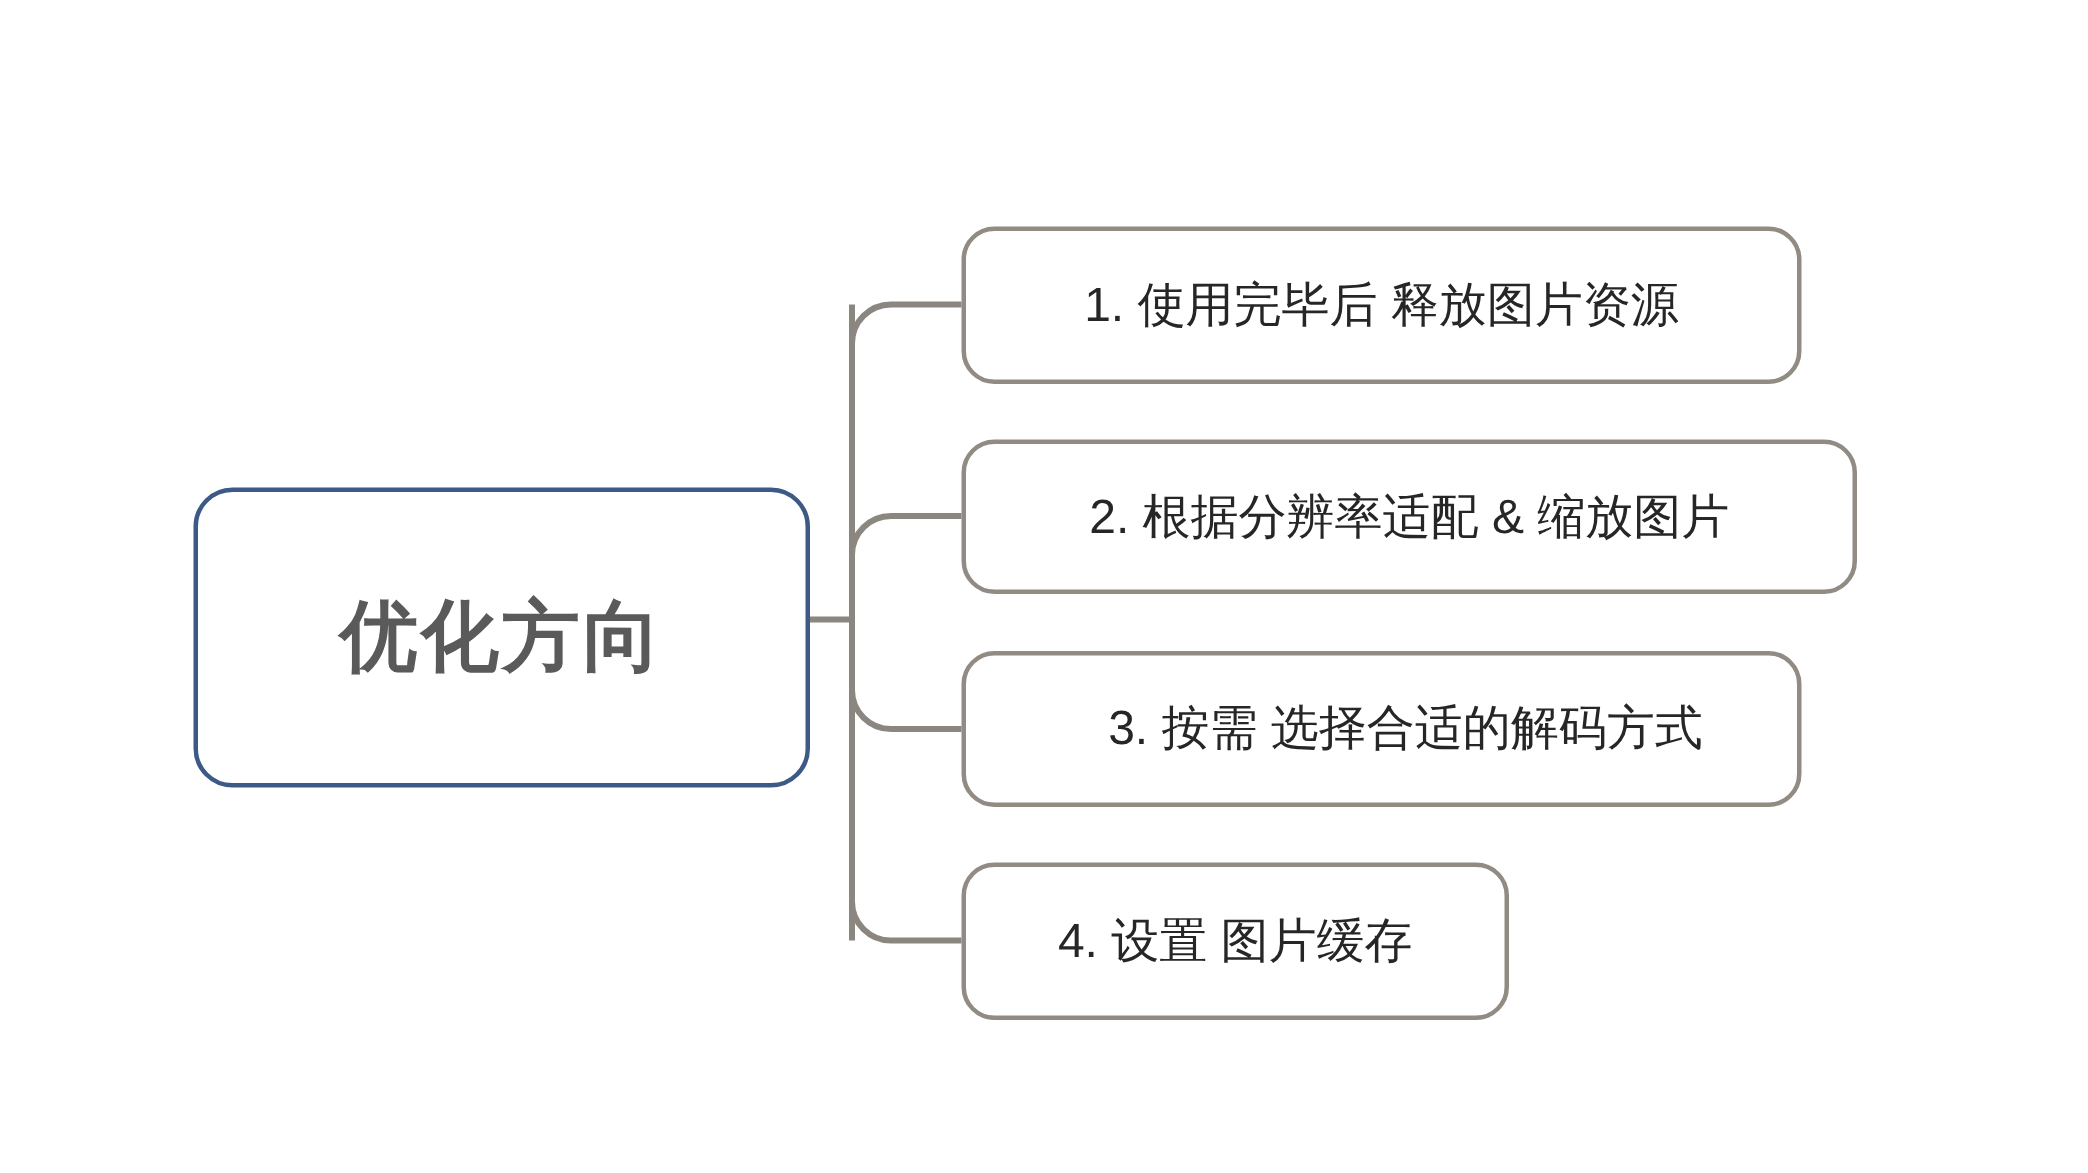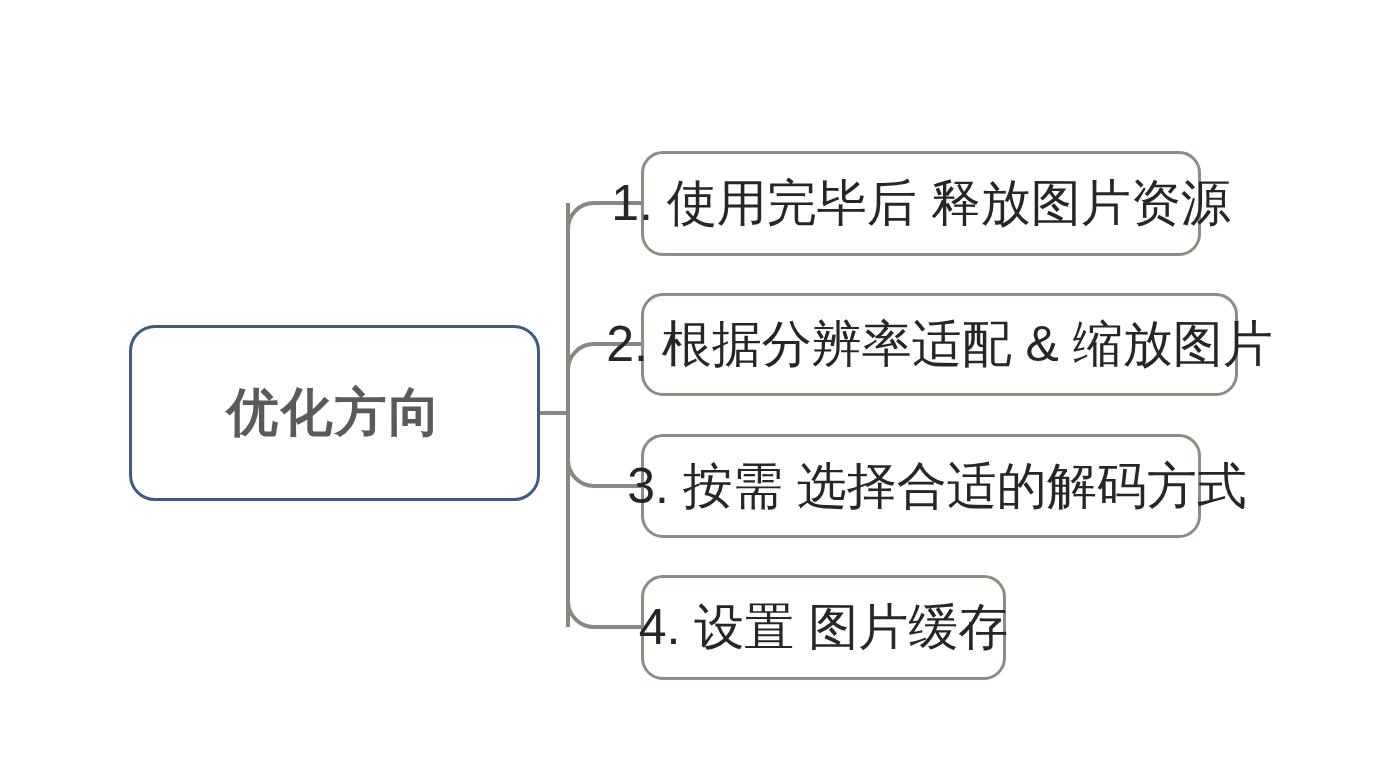--- a/index.html
+++ b/index.html
@@ -29,37 +29,37 @@
     box-sizing: border-box;
     background: #ffffff;
     display: flex;
     align-items: center;
     justify-content: center;
   }
   .node-root {
     left: 129px;
     top: 325px;
     width: 411px;
-    height: 176px;
+    height: 200px;
     border: 3px solid #3d5a87;
     border-radius: 26px;
   }
   .node-root .node-label {
     font-size: 52px;
     font-weight: bold;
     color: #5a5a5a;
     letter-spacing: 2px;
     white-space: nowrap;
   }
   .node-branch {
     border: 3px solid #918b83;
     border-radius: 22px;
   }
   .node-branch .node-label {
-    font-size: 50px;
+    font-size: 32px;
     font-weight: normal;
     color: #262626;
     white-space: nowrap;
   }
   .node-b1 { left: 641px; top: 151px; width: 560px; height: 105px; }
   .node-b2 { left: 641px; top: 293px; width: 597px; height: 103px; justify-content: center; }
   .node-b3 { left: 641px; top: 434px; width: 560px; height: 104px; padding-left: 32px; }
   .node-b4 { left: 641px; top: 575px; width: 365px; height: 105px; align-items: center; }
 </style>
 </head>

